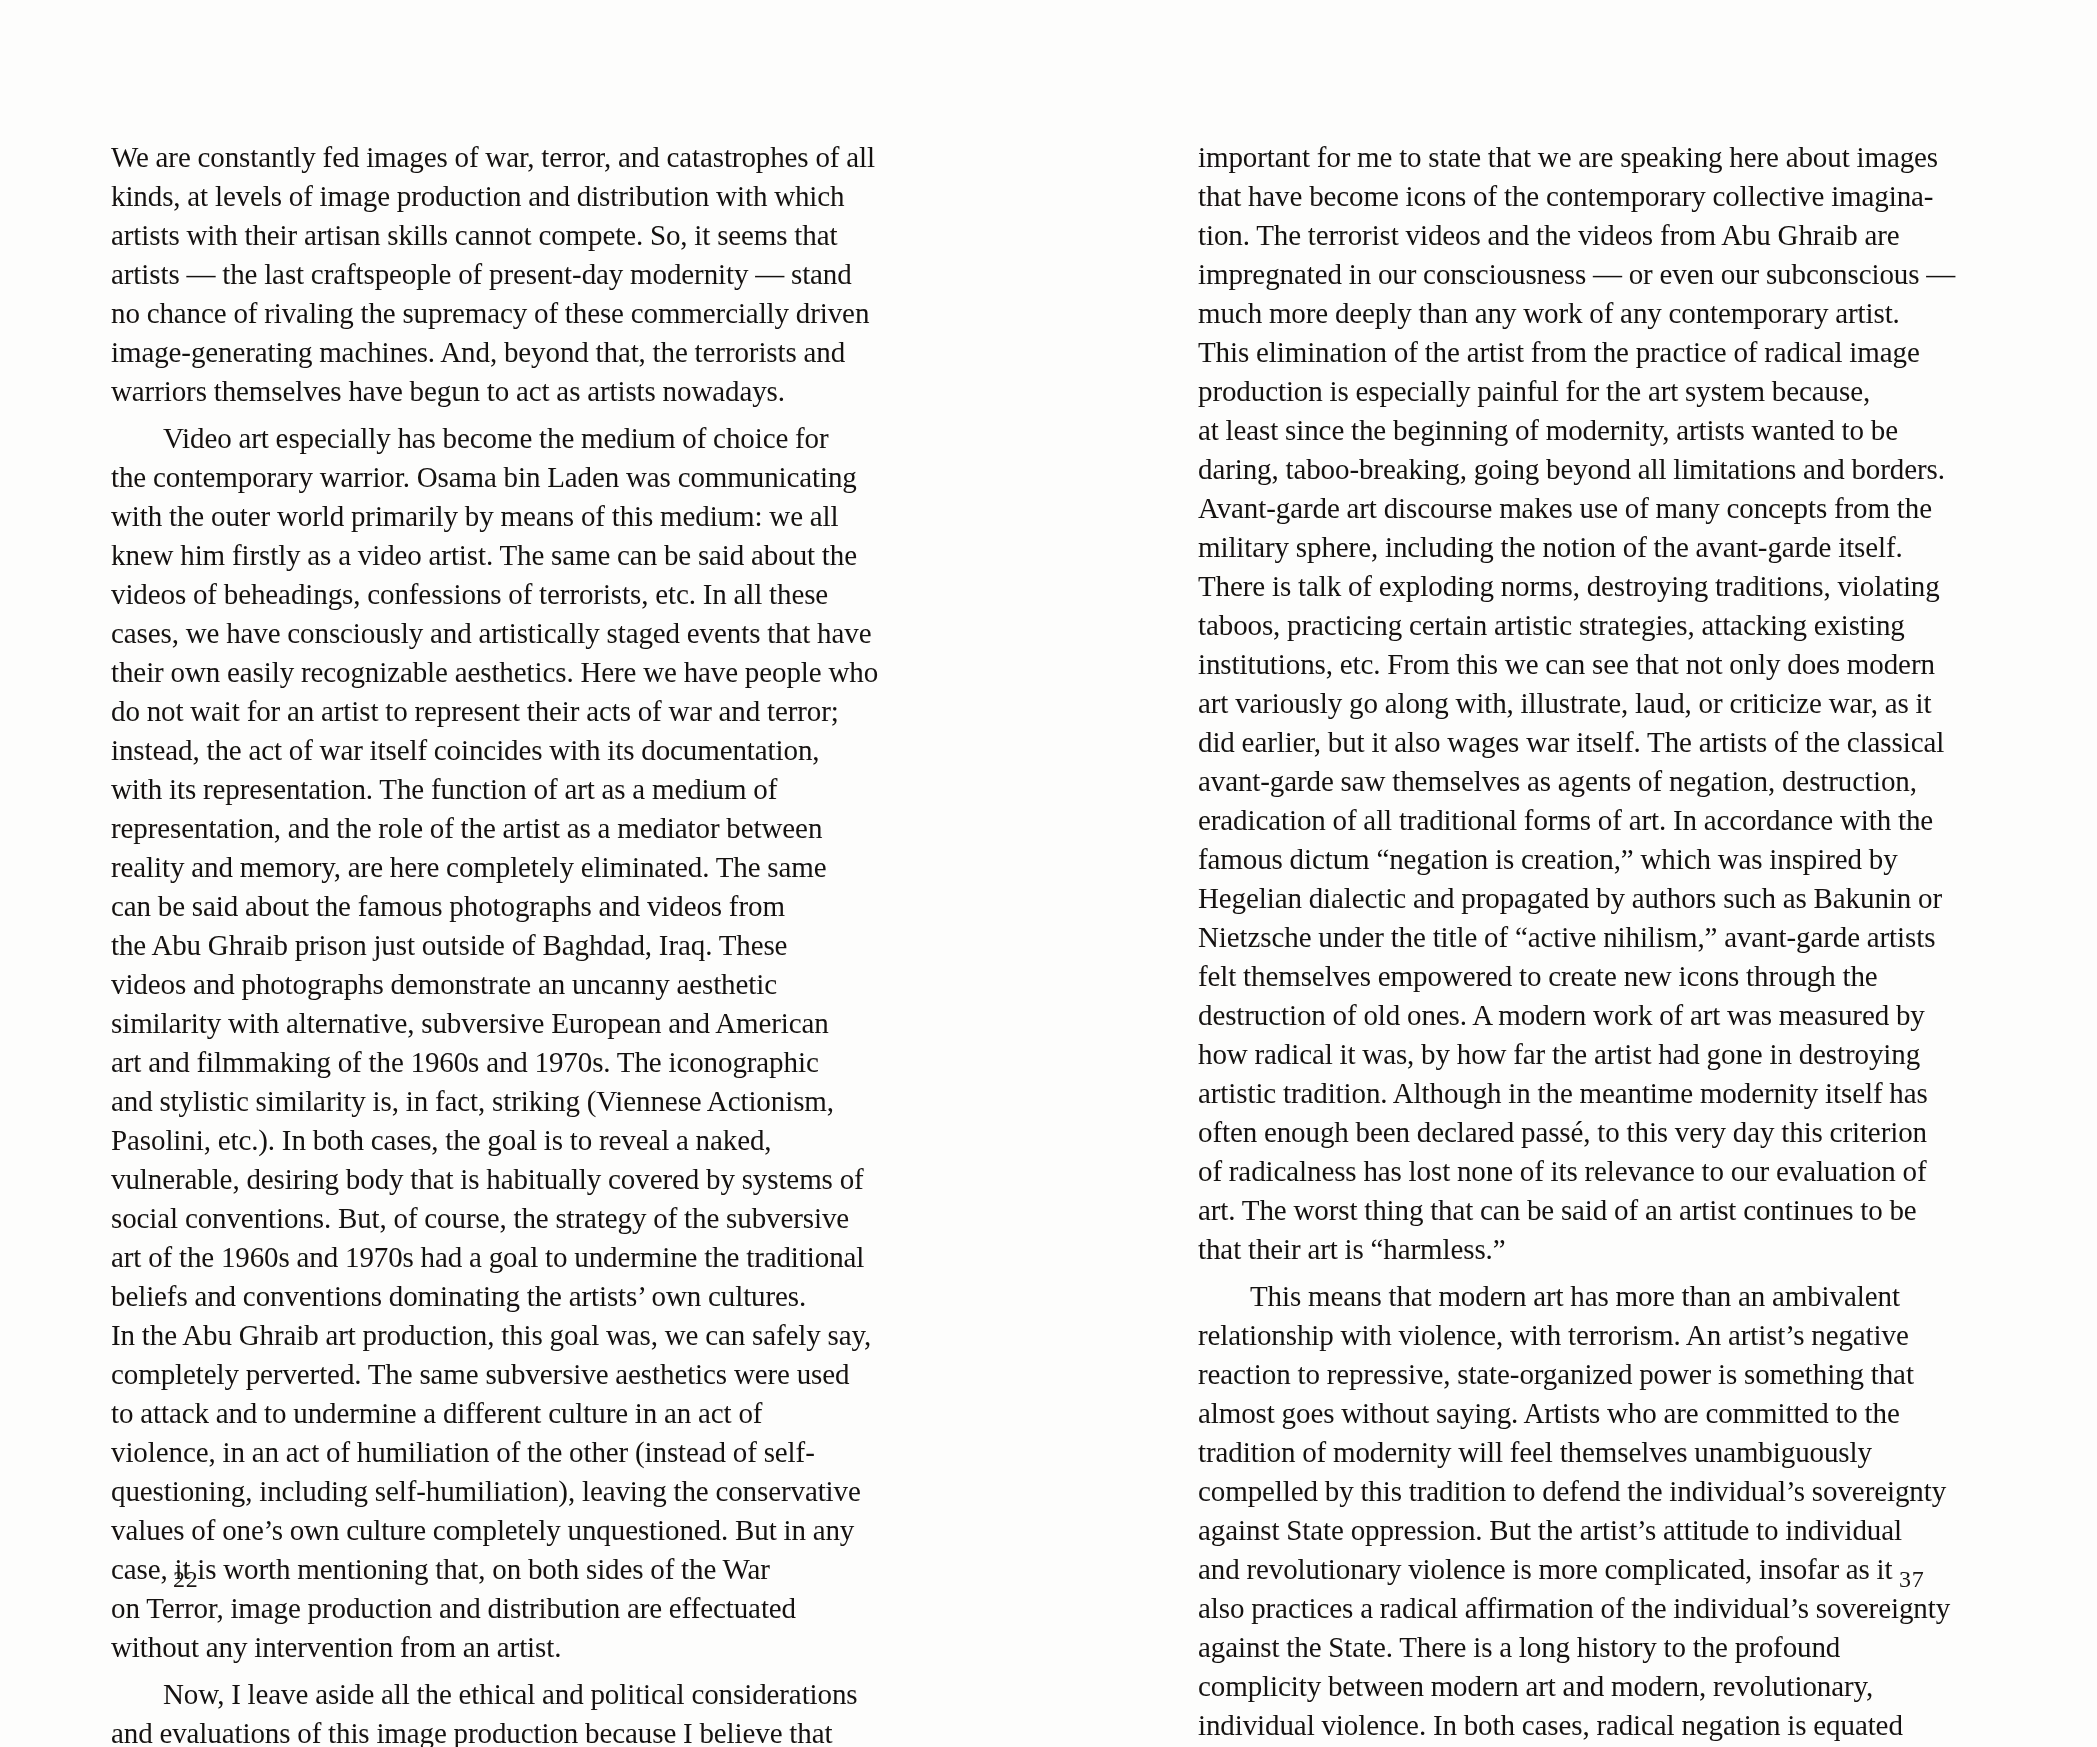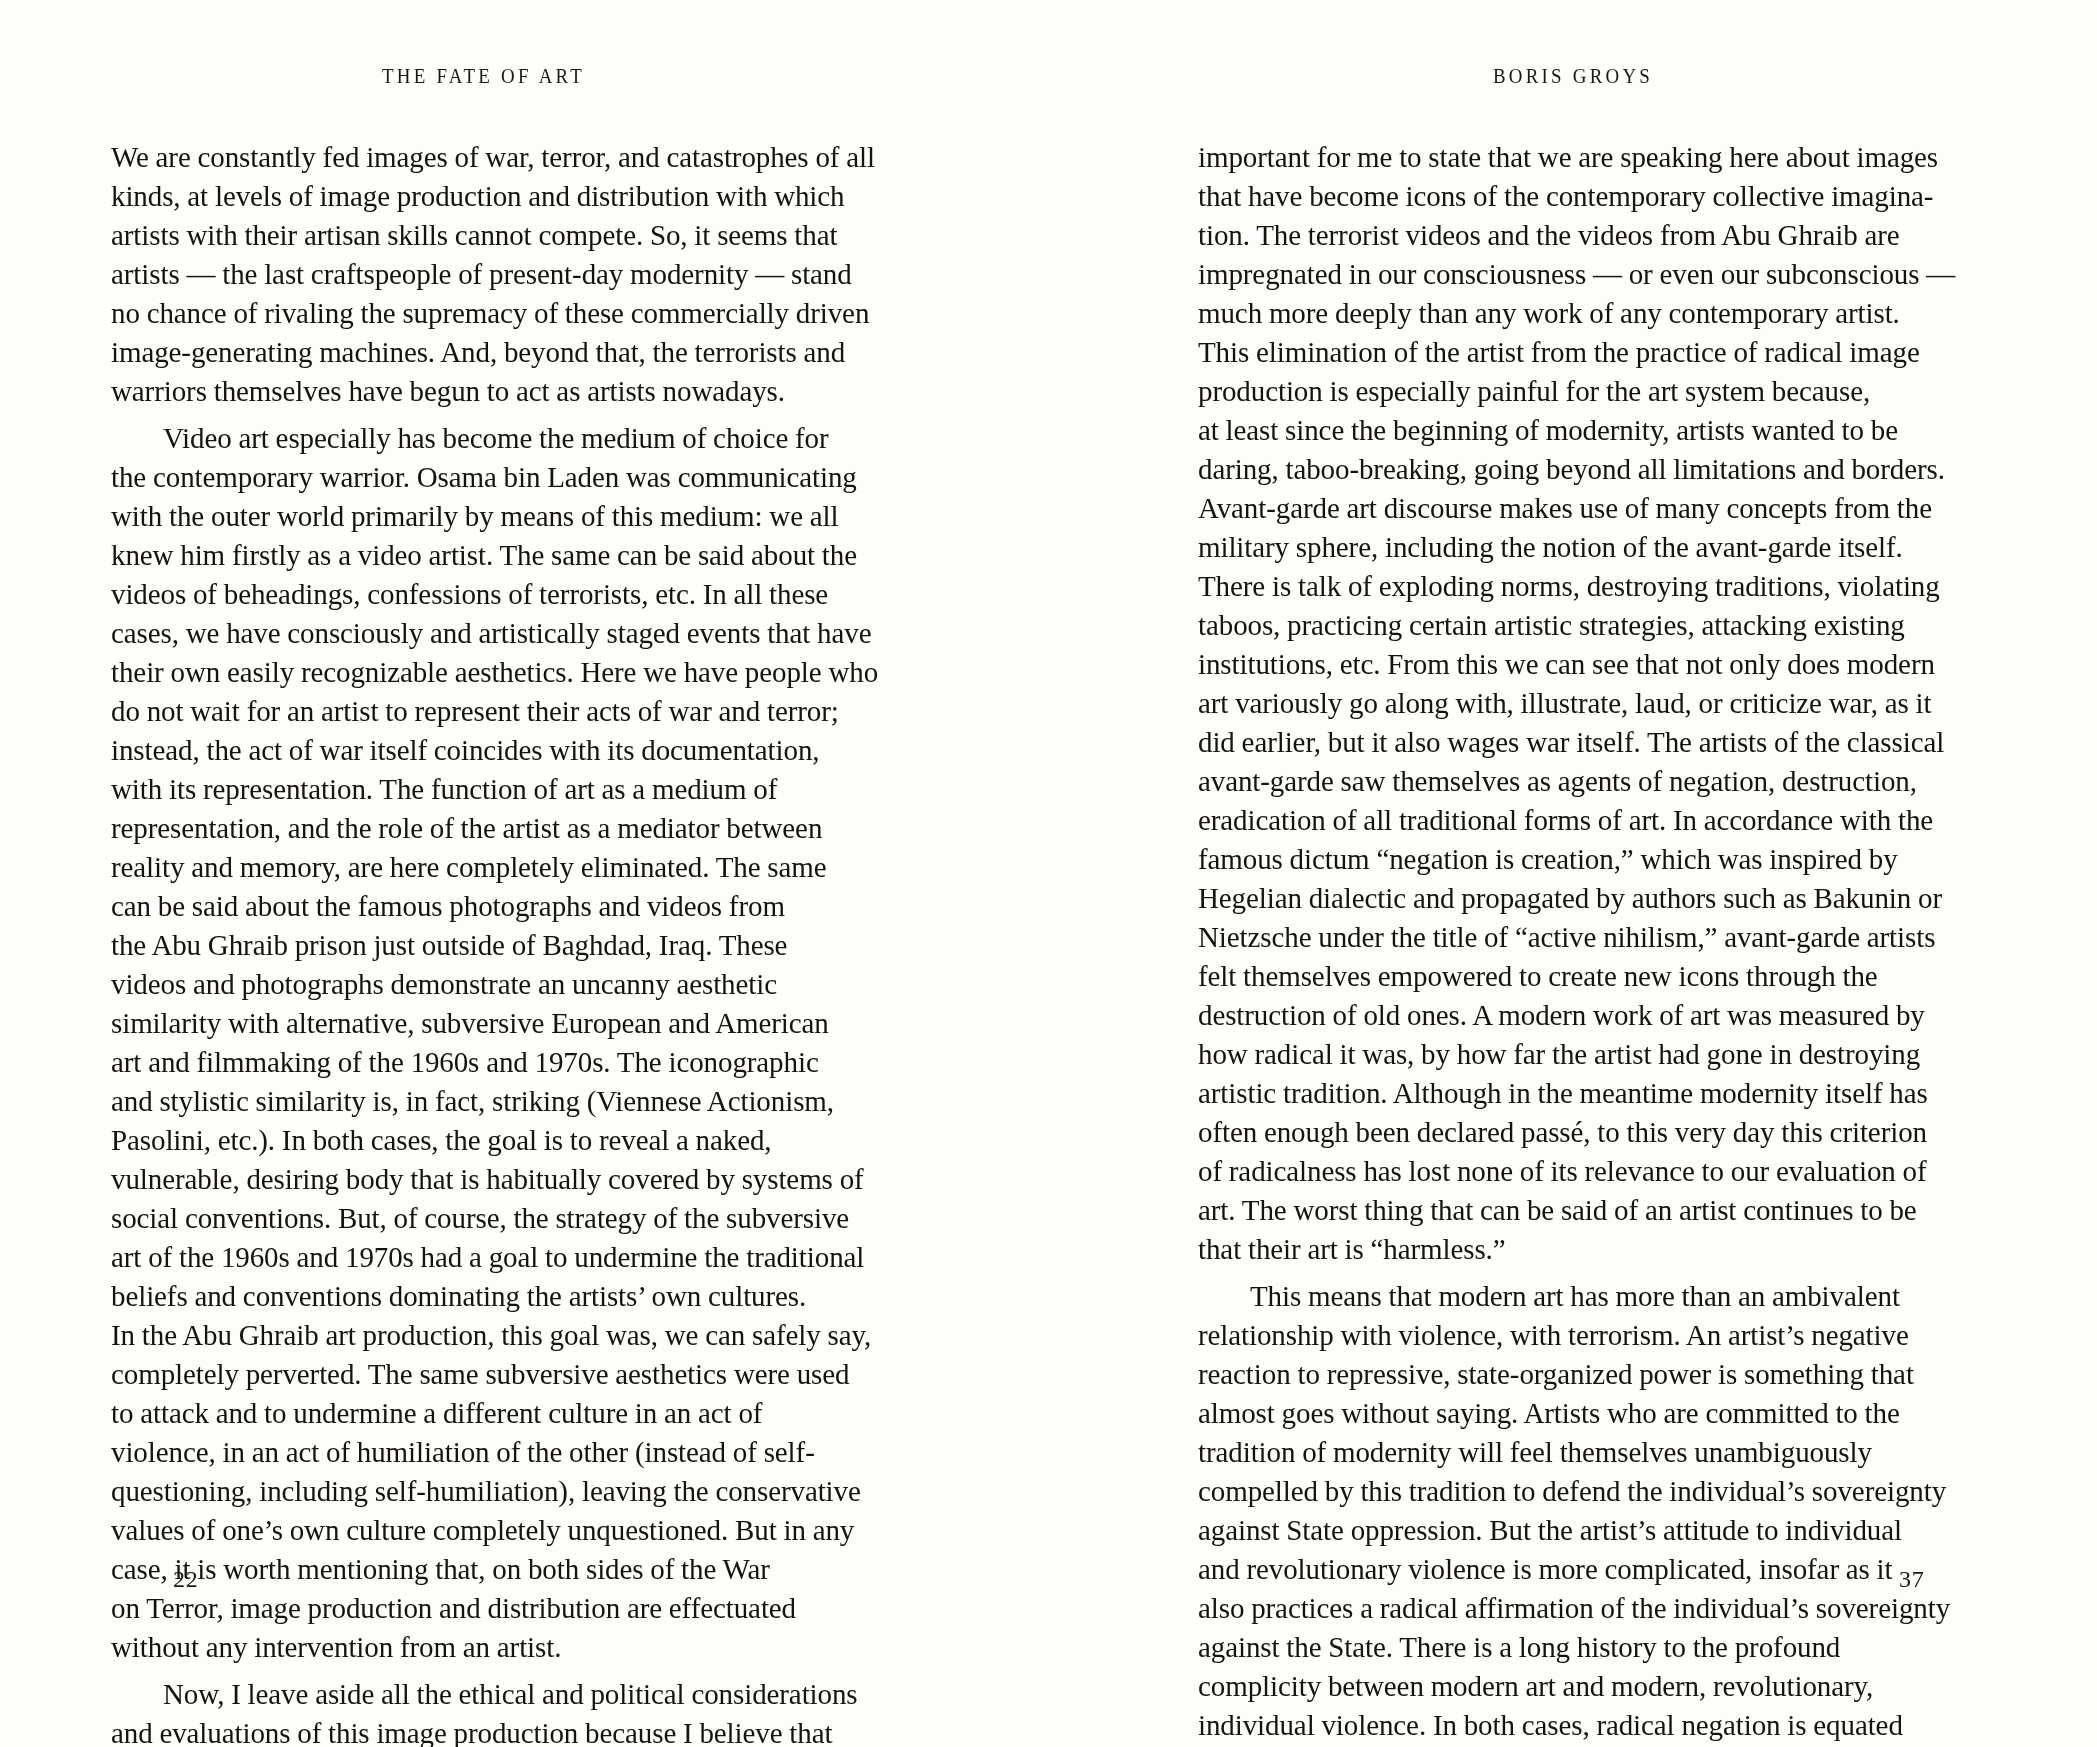--- a/index.html
+++ b/index.html
@@ -84,24 +84,20 @@
     font-family: "Liberation Serif", "DejaVu Serif", serif;
   }
   .folio.left  { left: 173px; }
   .folio.right { left: 1899px; }
 </style>
 </head>
 <body>
 
 <div class="page">
 
-  <div class="running-heads">
-    <div class="running-head left">THE FATE OF ART</div>
-    <div class="running-head right">BORIS GROYS</div>
-  </div>
 
   <div class="columns">
 
     <div class="column left">
       <p class="para">We are constantly fed images of war, terror, and catastrophes of all
 kinds, at levels of image production and distribution with which
 artists with their artisan skills cannot compete. So, it seems that
 artists — the last craftspeople of present-day modernity — stand
 no chance of rivaling the supremacy of these commercially driven
 image-generating machines. And, beyond that, the terrorists and

